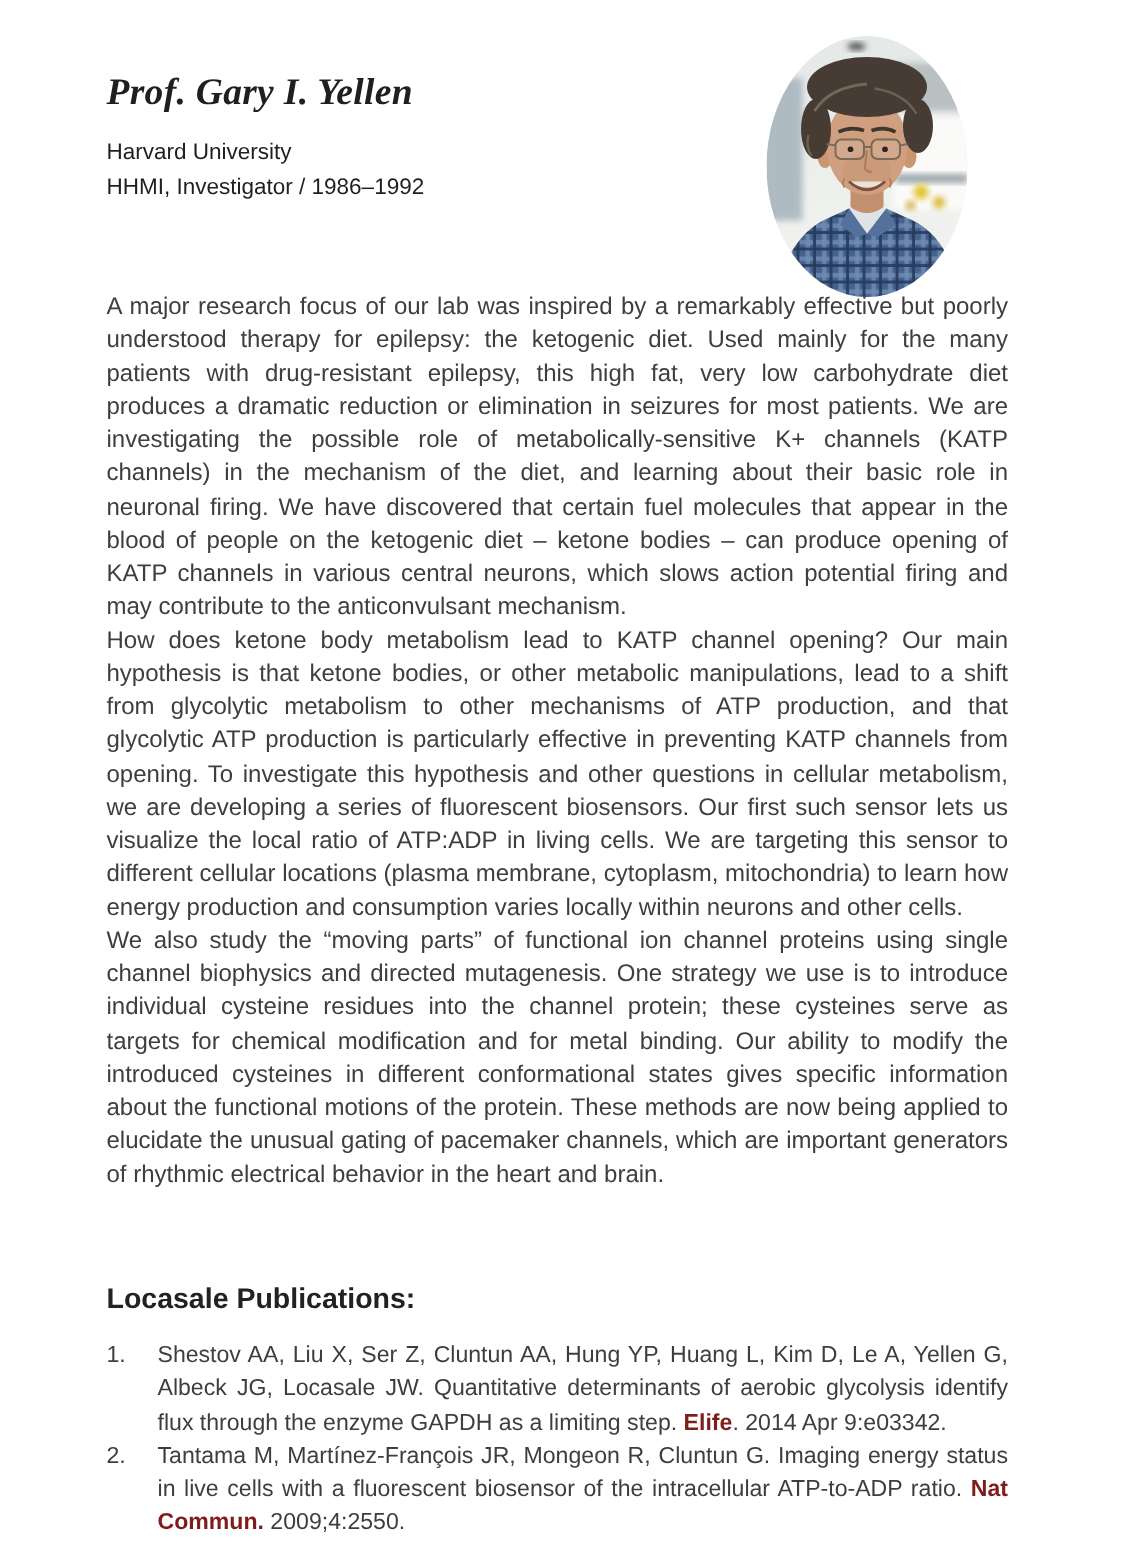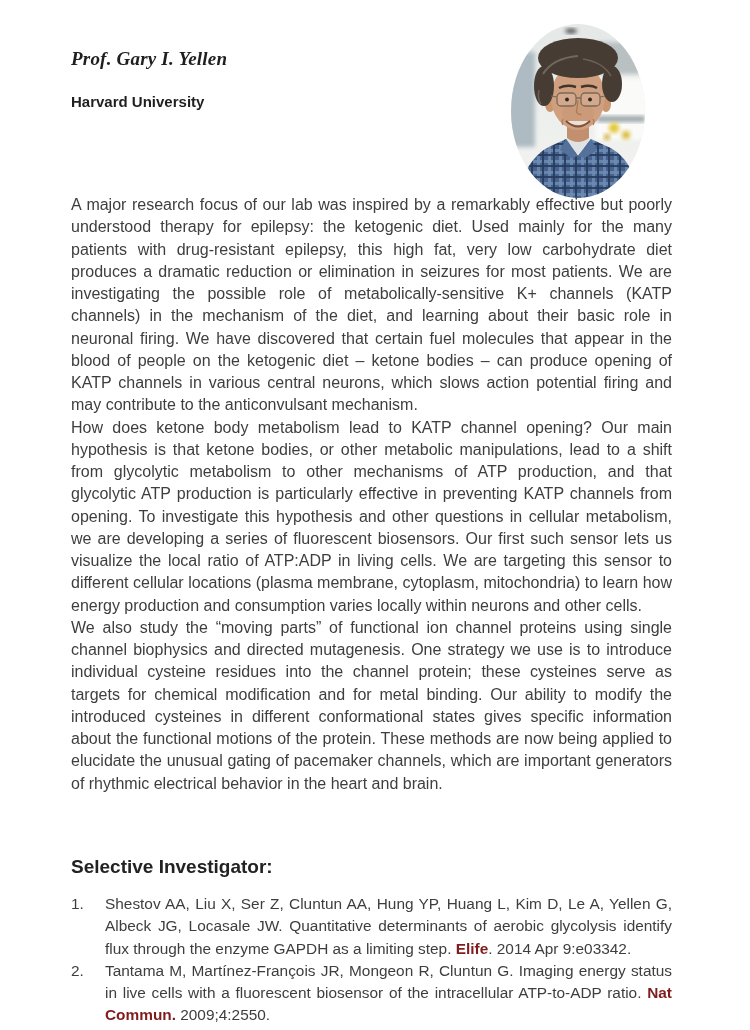--- a/index.html
+++ b/index.html
@@ -13,26 +13,26 @@
     width:750px;height:1030px;
     background:var(--page-bg);
     margin:0 auto;
     overflow:hidden;
     font-family:"Liberation Sans", sans-serif;
   }
   .page-title{
     position:absolute;left:71px;top:48px;margin:0;
     font-family:"Liberation Serif", serif;
     font-style:italic;font-weight:bold;
-    font-size:19px;color:#1f1f1f;
+    font-size:25px;color:#1f1f1f;
     letter-spacing:0.2px;
   }
   .affiliation-block{
     position:absolute;left:71px;top:90px;
-    font-weight:bold;font-size:15px;line-height:23px;color:#1f1f1f;
+    font-weight:normal;font-size:15px;line-height:23px;color:#1f1f1f;
   }
   .portrait{
     position:absolute;left:511px;top:24px;width:134px;height:174px;
     border-radius:50%;overflow:hidden;
   }
   .portrait svg{display:block;width:100%;height:100%;}
   .bio{
     position:absolute;left:71px;top:194px;width:601px;
     font-size:16px;line-height:22.25px;color:var(--text);
     text-align:justify;
@@ -55,20 +55,21 @@
 </style>
 </head>
 <body>
 
 <div class="page">
 
   <h1 class="page-title">Prof. Gary I. Yellen</h1>
 
   <div class="affiliation-block">
     <div>Harvard University</div>
+    <div>HHMI, Investigator / 1986–1992</div>
   </div>
 
   <div class="portrait">
     <svg viewBox="0 0 134 174" xmlns="http://www.w3.org/2000/svg">
       <defs>
         <linearGradient id="bgGrad" x1="0" y1="0" x2="0" y2="1">
           <stop offset="0" stop-color="#e4e8e7"></stop>
           <stop offset="0.6" stop-color="#eef0ee"></stop>
           <stop offset="1" stop-color="#f4f4f2"></stop>
         </linearGradient>
@@ -135,20 +136,20 @@
       <path d="M52,95 q-2,3 0,6 M82,95 q2,3 0,6" stroke="#b07c58" stroke-width="1.2" fill="none"></path>
     </svg>
   </div>
 
   <div class="bio">
       <p>A major research focus of our lab was inspired by a remarkably effective but poorly understood therapy for epilepsy: the ketogenic diet. Used mainly for the many patients with drug-resistant epilepsy, this high fat, very low carbohydrate diet produces a dramatic reduction or elimination in seizures for most patients. We are investigating the possible role of metabolically-sensitive K+ channels (KATP channels) in the mechanism of the diet, and learning about their basic role in neuronal firing. We have discovered that certain fuel molecules that appear in the blood of people on the ketogenic diet – ketone bodies – can produce opening of KATP channels in various central neurons, which slows action potential firing and may contribute to the anticonvulsant mechanism.</p>
       <p>How does ketone body metabolism lead to KATP channel opening? Our main hypothesis is that ketone bodies, or other metabolic manipulations, lead to a shift from glycolytic metabolism to other mechanisms of ATP production, and that glycolytic ATP production is particularly effective in preventing KATP channels from opening. To investigate this hypothesis and other questions in cellular metabolism, we are developing a series of fluorescent biosensors. Our first such sensor lets us visualize the local ratio of ATP:ADP in living cells. We are targeting this sensor to different cellular locations (plasma membrane, cytoplasm, mitochondria) to learn how energy production and consumption varies locally within neurons and other cells.</p>
       <p>We also study the “moving parts” of functional ion channel proteins using single channel biophysics and directed mutagenesis. One strategy we use is to introduce individual cysteine residues into the channel protein; these cysteines serve as targets for chemical modification and for metal binding. Our ability to modify the introduced cysteines in different conformational states gives specific information about the functional motions of the protein. These methods are now being applied to elucidate the unusual gating of pacemaker channels, which are important generators of rhythmic electrical behavior in the heart and brain.</p>
     </div>
 
-  <h2 class="publications-heading">Selective Investigator:</h2>
+  <h2 class="publications-heading">Locasale Publications:</h2>
 
   <ol class="publications-list">
       <li><span class="pub-num">1.</span><span class="pub-text"><span>Shestov AA, Liu X, Ser Z, Cluntun AA, Hung YP, Huang L, Kim D, Le A, Yellen G, Albeck JG, Locasale JW. Quantitative determinants of aerobic glycolysis identify flux through the enzyme GAPDH as a limiting step. </span><b>Elife</b><span>. 2014 Apr 9:e03342.</span></span></li>
       <li><span class="pub-num">2.</span><span class="pub-text"><span>Tantama M, Martínez-François JR, Mongeon R, Cluntun G. Imaging energy status in live cells with a fluorescent biosensor of the intracellular ATP-to-ADP ratio. </span><b>Nat Commun.</b><span> 2009;4:2550.</span></span></li>
     </ol>
 
 </div>
 
 </body></html>

